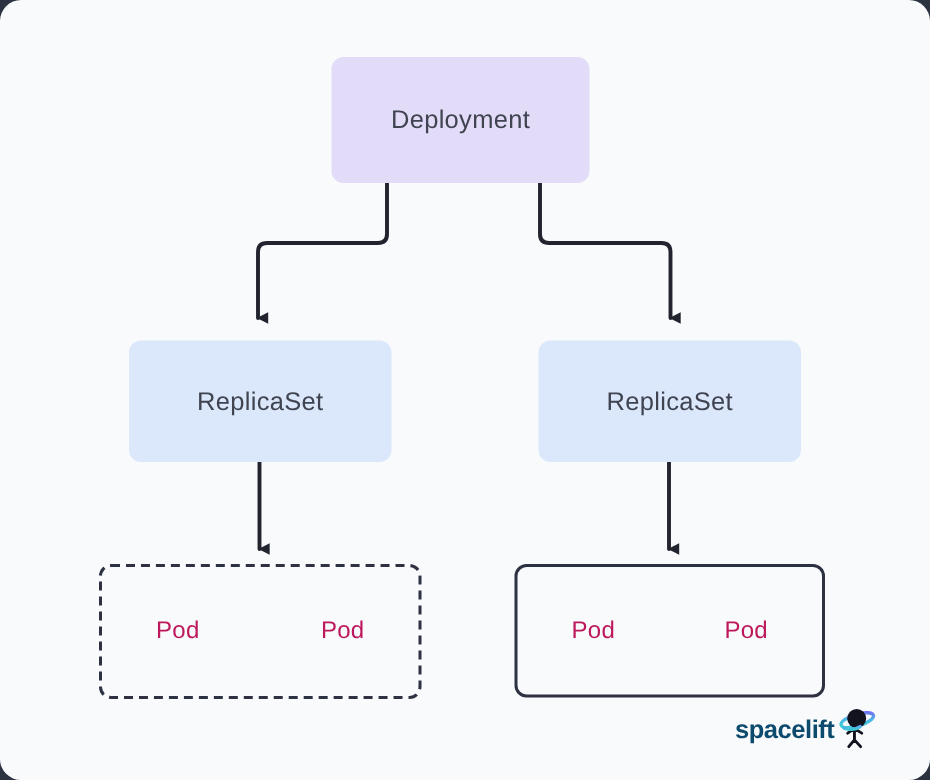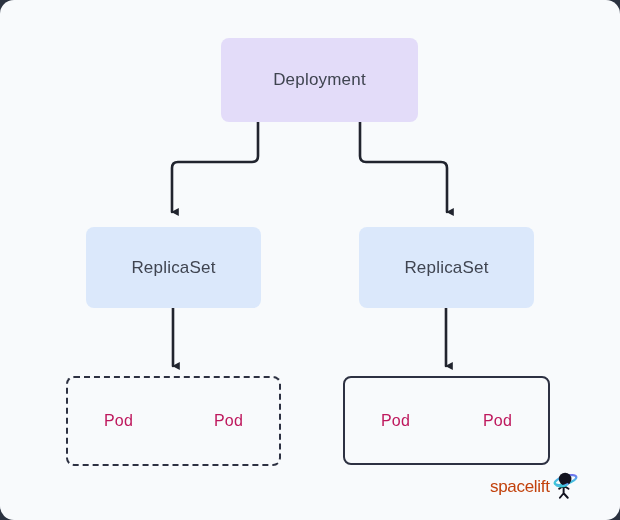--- a/index.html
+++ b/index.html
@@ -32,21 +32,21 @@
     border-radius: 8px;
     color: #3f4450;
     font-size: 17px;
     font-weight: 400;
     letter-spacing: 0.2px;
   }
 
   .node-deployment {
     left: 221px;
     top: 38px;
-    width: 197px;
+    width: 172px;
     height: 84px;
     background: #e3dcf9;
   }
 
   .node-replicaset-left {
     left: 86px;
     top: 227px;
     width: 175px;
     height: 81px;
     background: #dbe8fb;
@@ -105,22 +105,22 @@
   .logo {
     position: absolute;
     left: 490px;
     top: 474px;
     display: flex;
     align-items: center;
     gap: 2px;
   }
   .logo-text {
     font-size: 17px;
-    font-weight: 400;
-    color: #c2410c;
+    font-weight: 700;
+    color: #0c4a6e;
     letter-spacing: -0.3px;
   }
   .logo-mark {
     width: 30px;
     height: 30px;
     margin-left: -3px;
     margin-top: -4px;
   }
 </style>
 </head>

